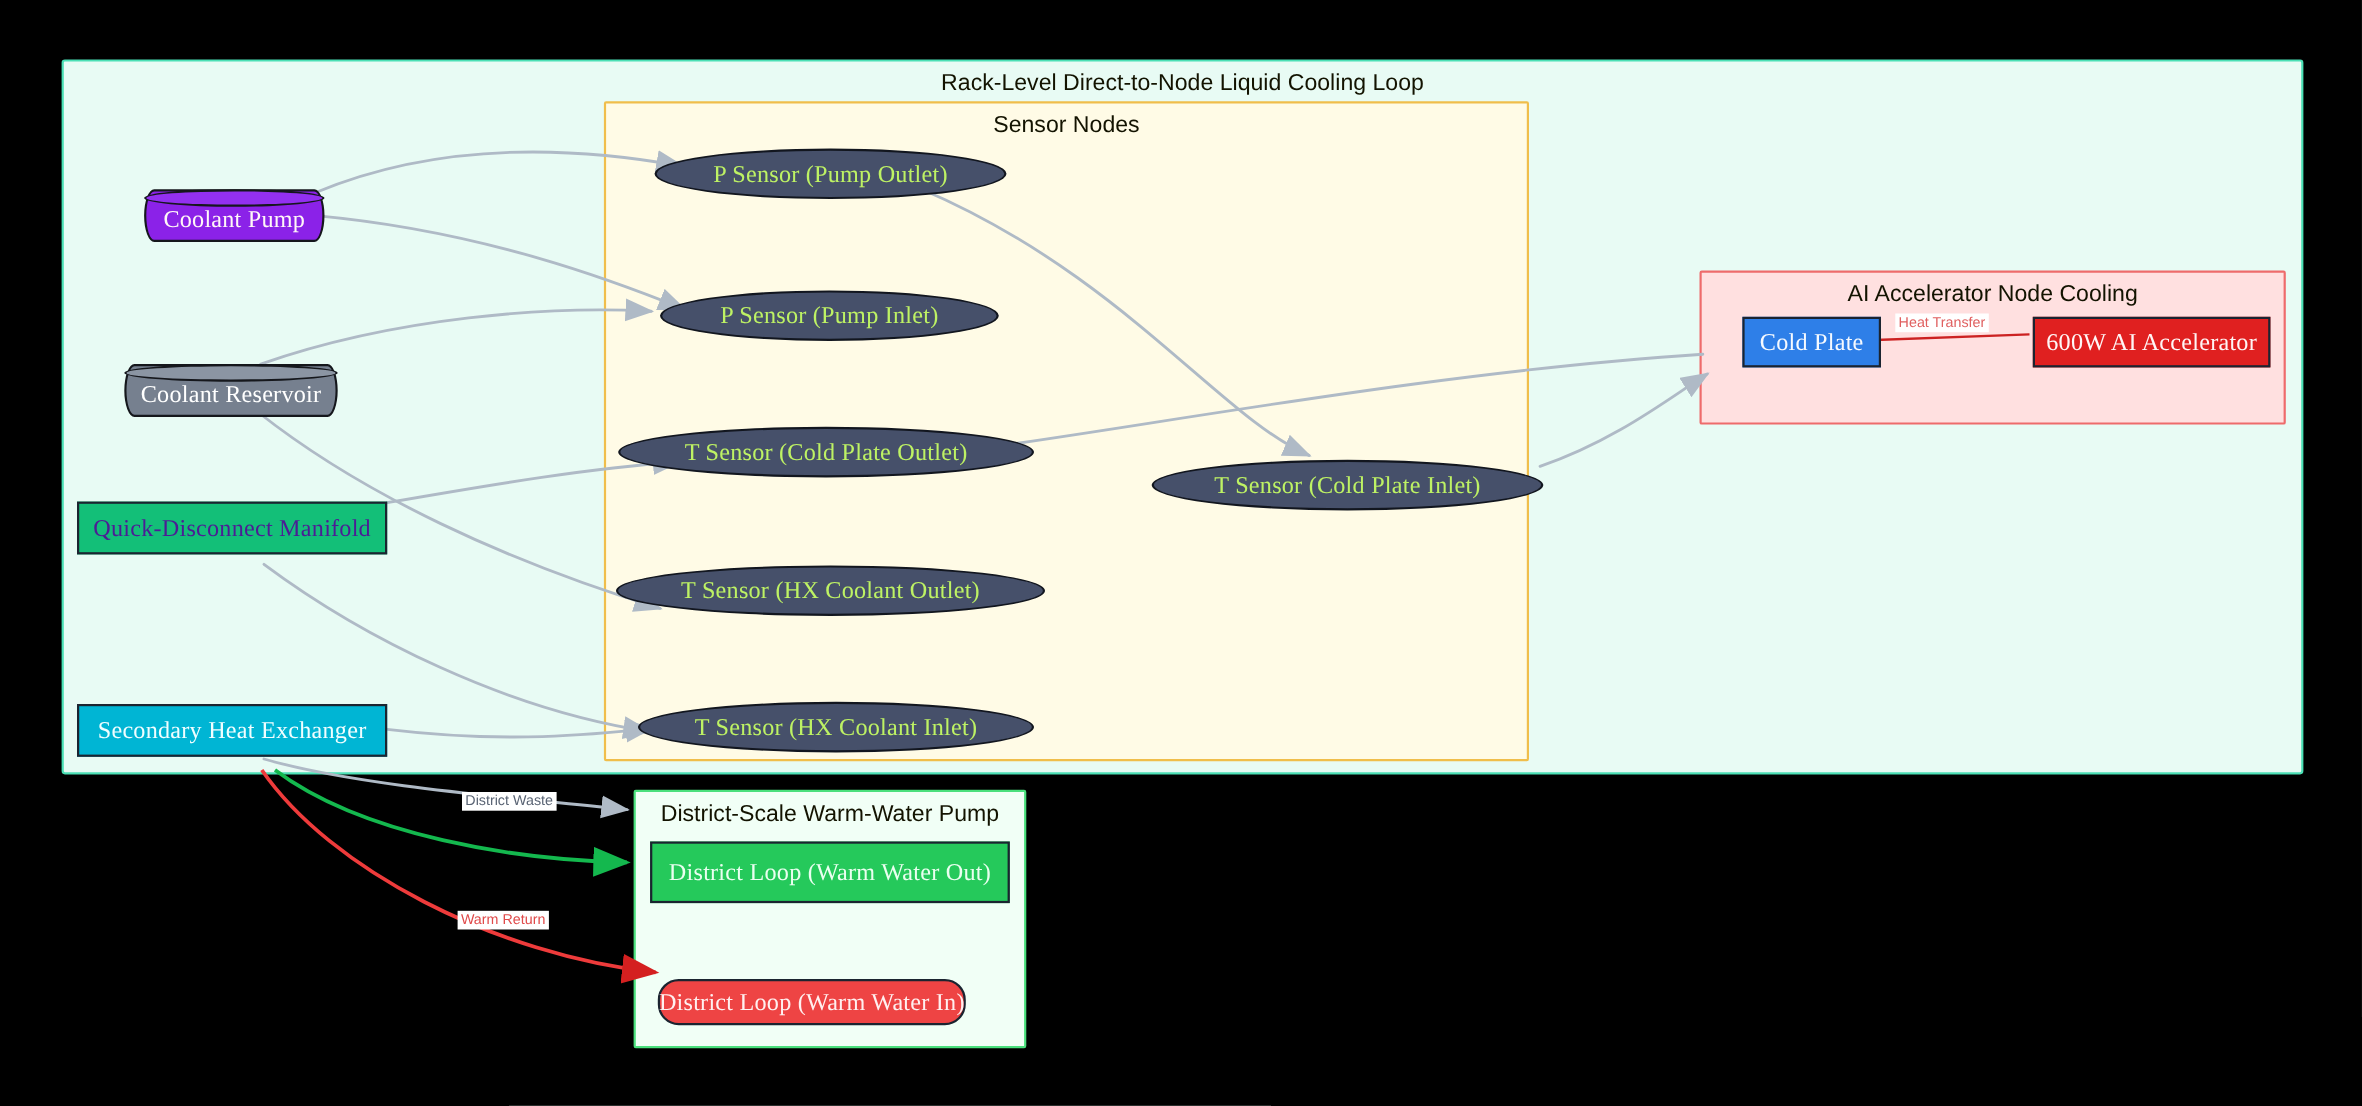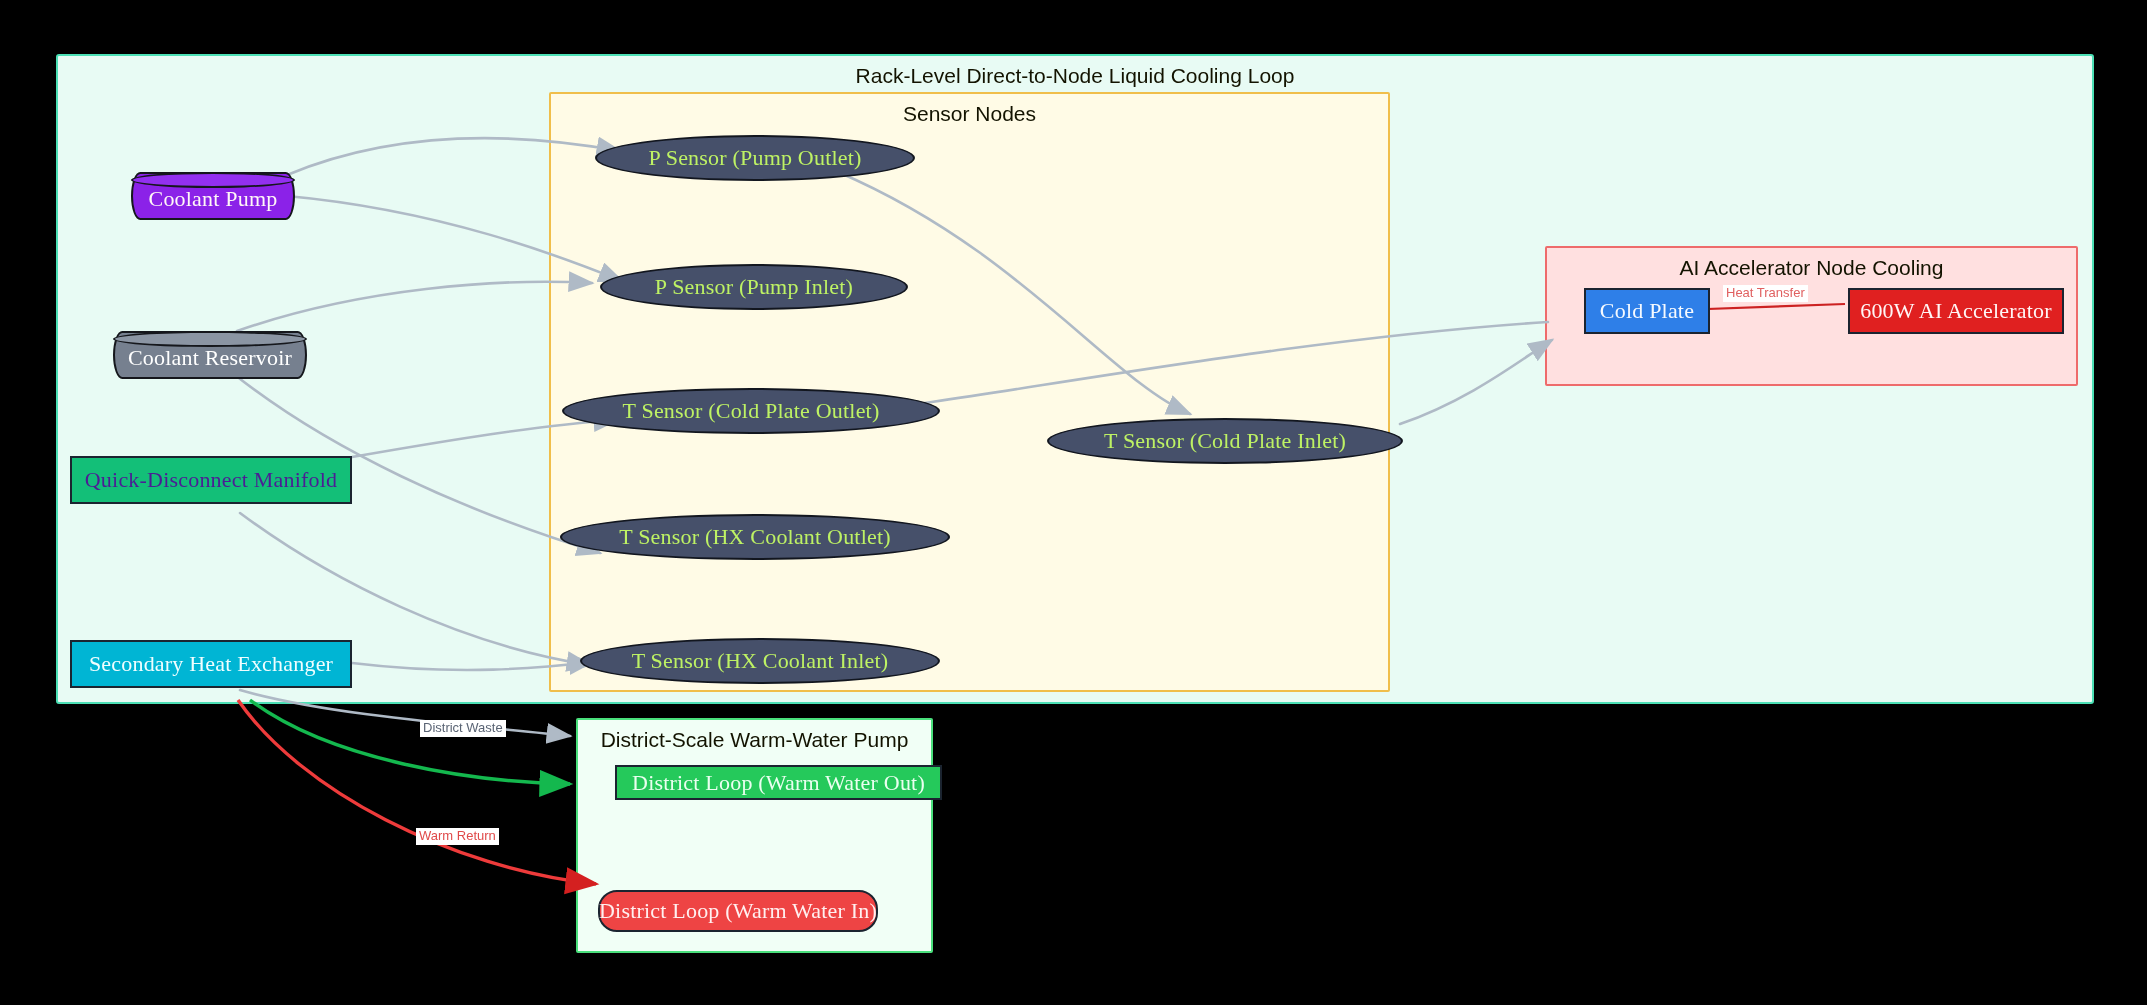--- a/index.html
+++ b/index.html
@@ -241,21 +241,21 @@
   </div>
 
   <div class="node rect n-coldplate" style="left:1553px; top:288px; width:126px; height:46px;margin-left:31px;">
     <span>Cold Plate</span>
   </div>
 
   <div class="node rect n-gpu" style="left:1848px; top:288px; width:216px; height:46px;">
     <span>600W AI Accelerator</span>
   </div>
 
-  <div class="node rect n-warmout" style="left:591px; top:765px; width:327px; height:35px;margin-left:24px;">
+  <div class="node rect n-warmout" style="left:591px; top:765px; width:327px; height:56px;">
     <span>District Loop (Warm Water Out)</span>
   </div>
 
   <div class="node rect n-warmin" style="left:598px; top:890px; width:280px; height:42px;border-radius:19px;">
     <span>District Loop (Warm Water In)</span>
   </div>
 
   <div class="node ellipse" style="left:595px; top:135px; width:320px; height:46px;">
     <span>P Sensor (Pump Outlet)</span>
   </div>

